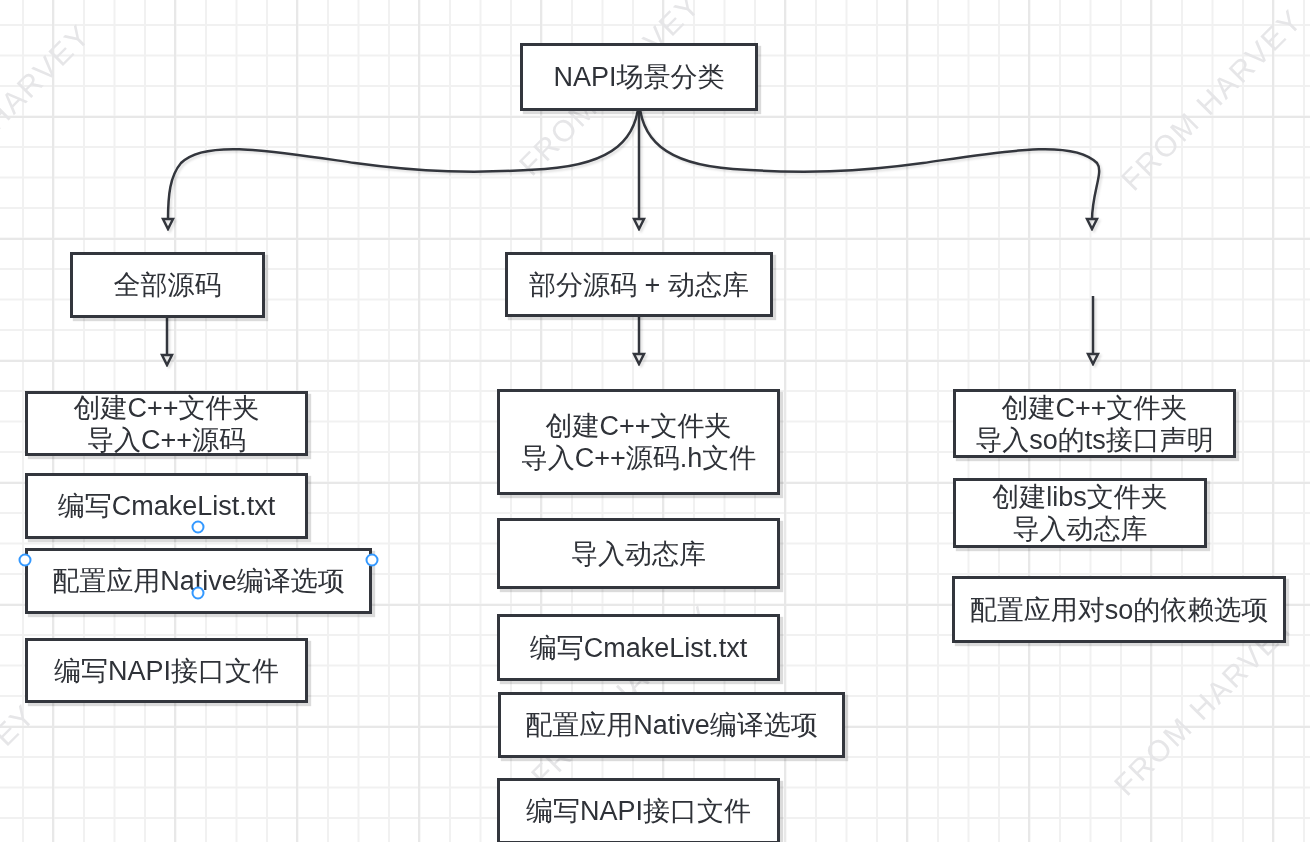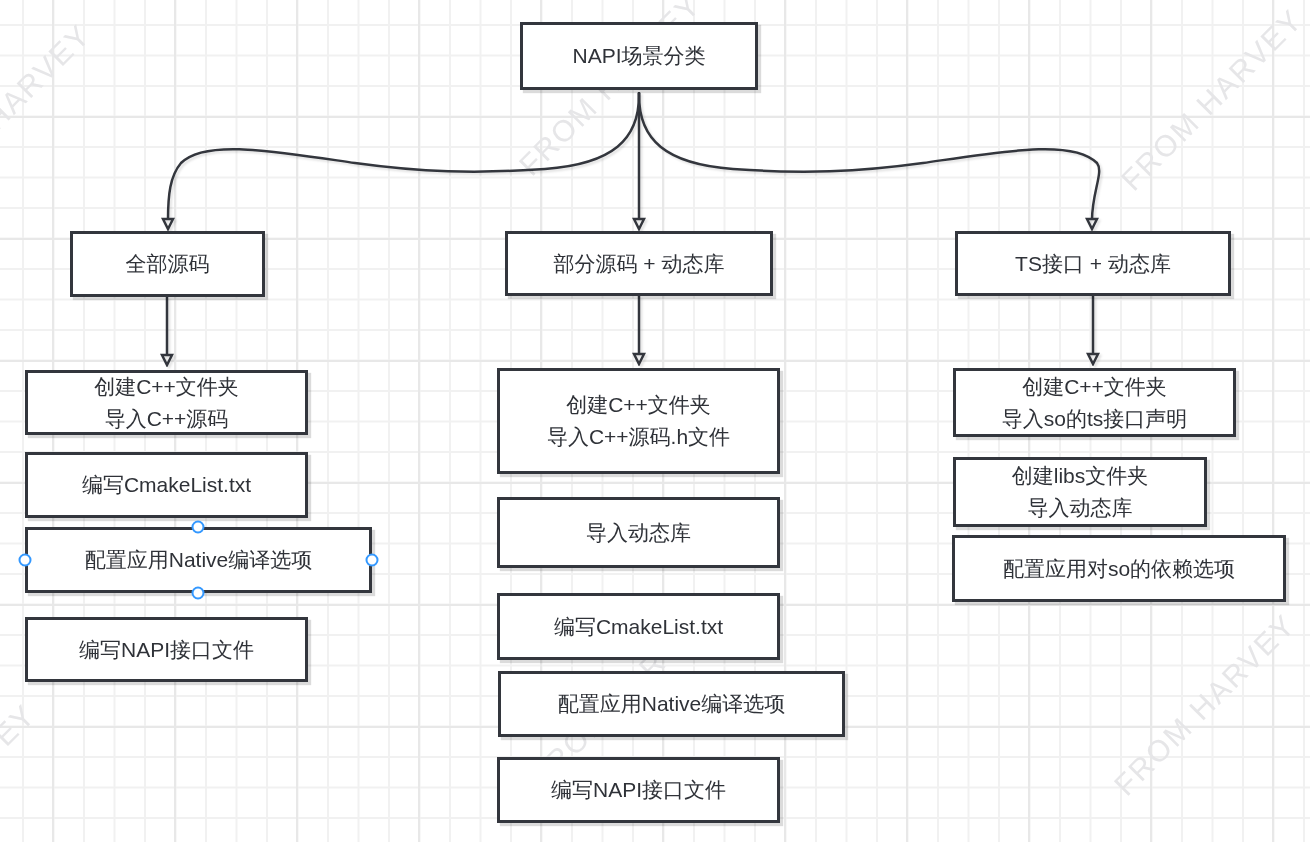--- a/index.html
+++ b/index.html
@@ -17,21 +17,21 @@
   .watermark{position:absolute;z-index:1;color:#e6e6e8;font-size:30px;
     letter-spacing:2px;white-space:nowrap;font-weight:400;
     transform:translate(-50%,-50%) rotate(-45deg);user-select:none;}
   svg.edges{position:absolute;left:0;top:0;z-index:2;
     filter:drop-shadow(2px 2px 1px rgba(0,0,0,0.12));}
   svg.edges path{fill:none;stroke:#33363d;stroke-width:2.5;}
   .node{position:absolute;z-index:3;box-sizing:border-box;
     background:#ffffff;border:3px solid #33363d;
     box-shadow:3px 3px 1px rgba(0,0,0,0.14);
     display:flex;align-items:center;justify-content:center;
-    color:#2f3238;font-size:21px;text-align:center;}
+    color:#2f3238;font-size:27px;text-align:center;margin-top:21px;}
   .node .label{white-space:pre-line;line-height:32px;padding:0 6px;}
   .handle{position:absolute;z-index:4;width:13px;height:13px;border-radius:50%;
     background:#ffffff;border:2.5px solid #3398ff;box-sizing:border-box;
     transform:translate(-50%,-50%);}
 </style>
 </head>
 <body>
 
 <div class="canvas">
 
@@ -58,23 +58,20 @@
 
   <div class="node" style="left:520px;top:22px;width:238px;height:68px">
     <span class="label">NAPI场景分类</span>
   </div>
 
   <div class="node" style="left:505px;top:231px;width:268px;height:65px">
     <span class="label">部分源码 + 动态库</span>
   </div>
   <div class="node" style="left:70px;top:231px;width:195px;height:66px">
     <span class="label">全部源码</span>
-  </div>
-  <div class="node" style="left:955px;top:231px;width:276px;height:65px">
-    <span class="label">TS接口 + 动态库</span>
   </div>
 
   <div class="node" style="left:25px;top:370px;width:283px;height:65px">
     <span class="label">创建C++文件夹
 导入C++源码</span>
   </div>
   <div class="node" style="left:25px;top:452px;width:283px;height:66px">
     <span class="label">编写CmakeList.txt</span>
   </div>
   <div class="node" style="left:25px;top:527px;width:347px;height:66px">
@@ -107,17 +104,17 @@
   </div>
 
   <div class="node" style="left:953px;top:368px;width:283px;height:69px">
     <span class="label">创建C++文件夹
 导入so的ts接口声明</span>
   </div>
   <div class="node" style="left:953px;top:457px;width:254px;height:70px">
     <span class="label">创建libs文件夹
 导入动态库</span>
   </div>
-  <div class="node" style="left:952px;top:535px;width:334px;height:67px">
+  <div class="node" style="left:952px;top:555px;width:334px;height:67px">
     <span class="label">配置应用对so的依赖选项</span>
   </div>
 
 </div>
 
 </body></html>

